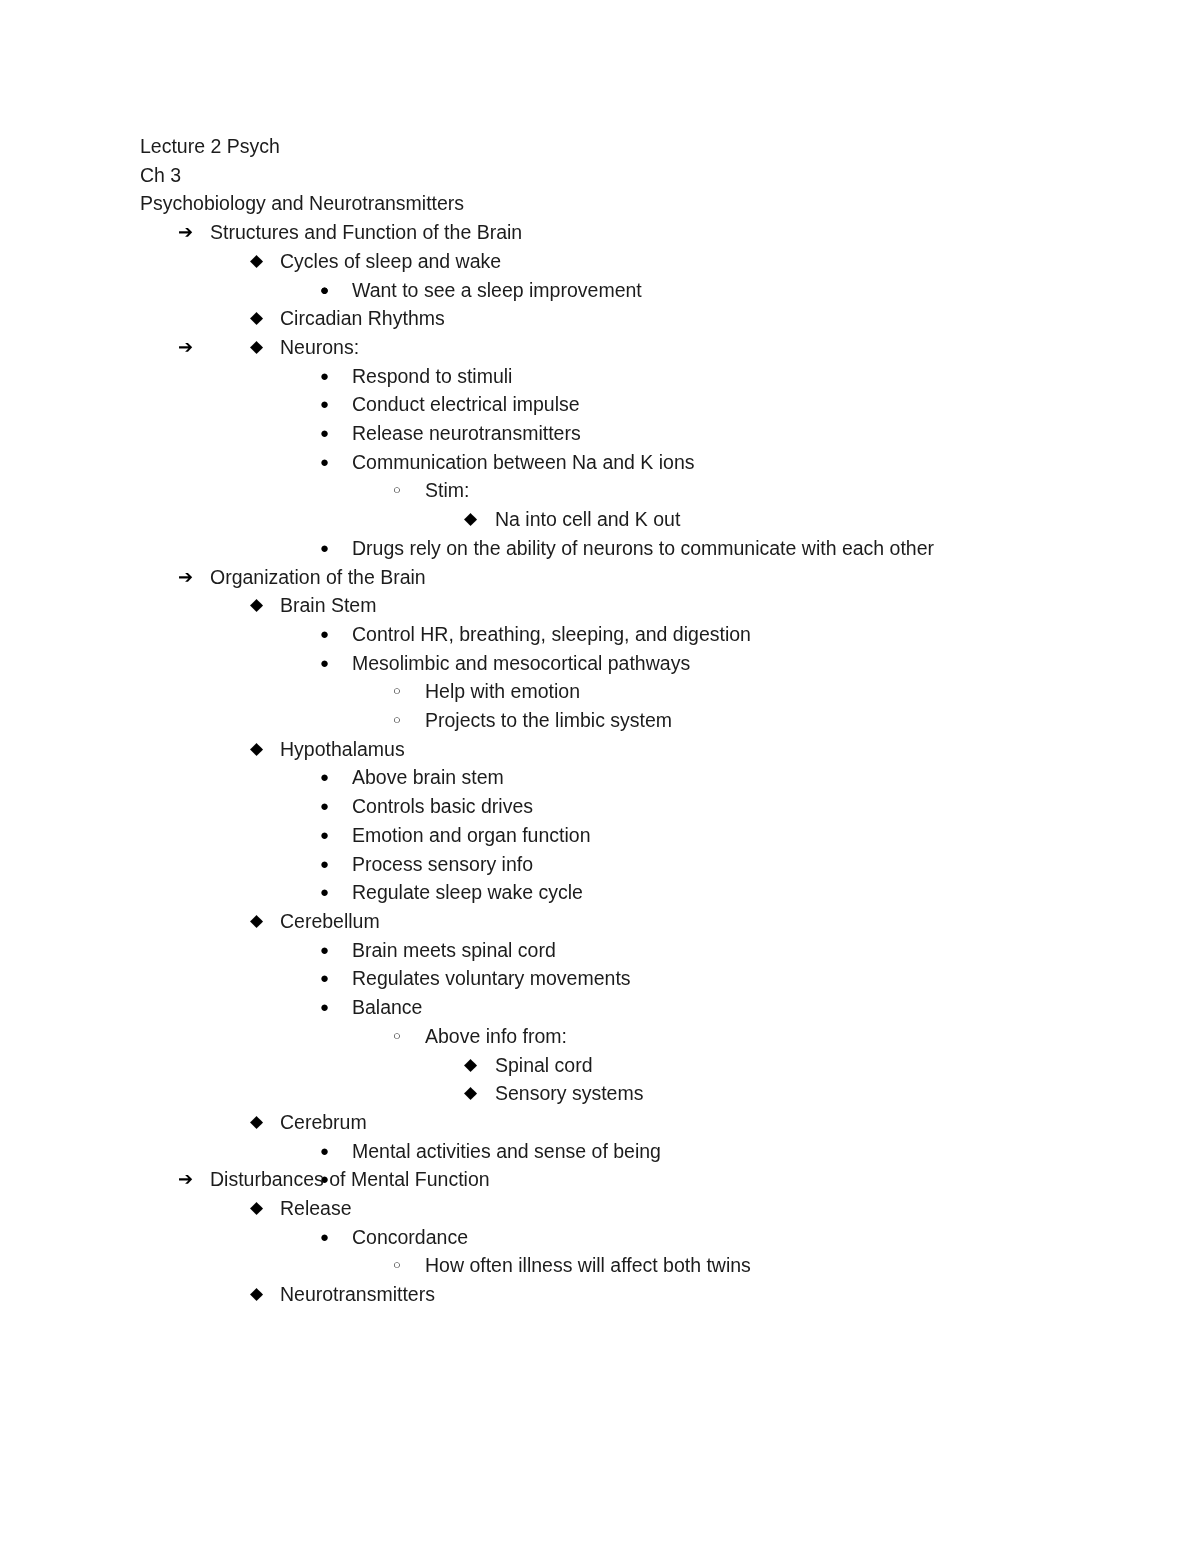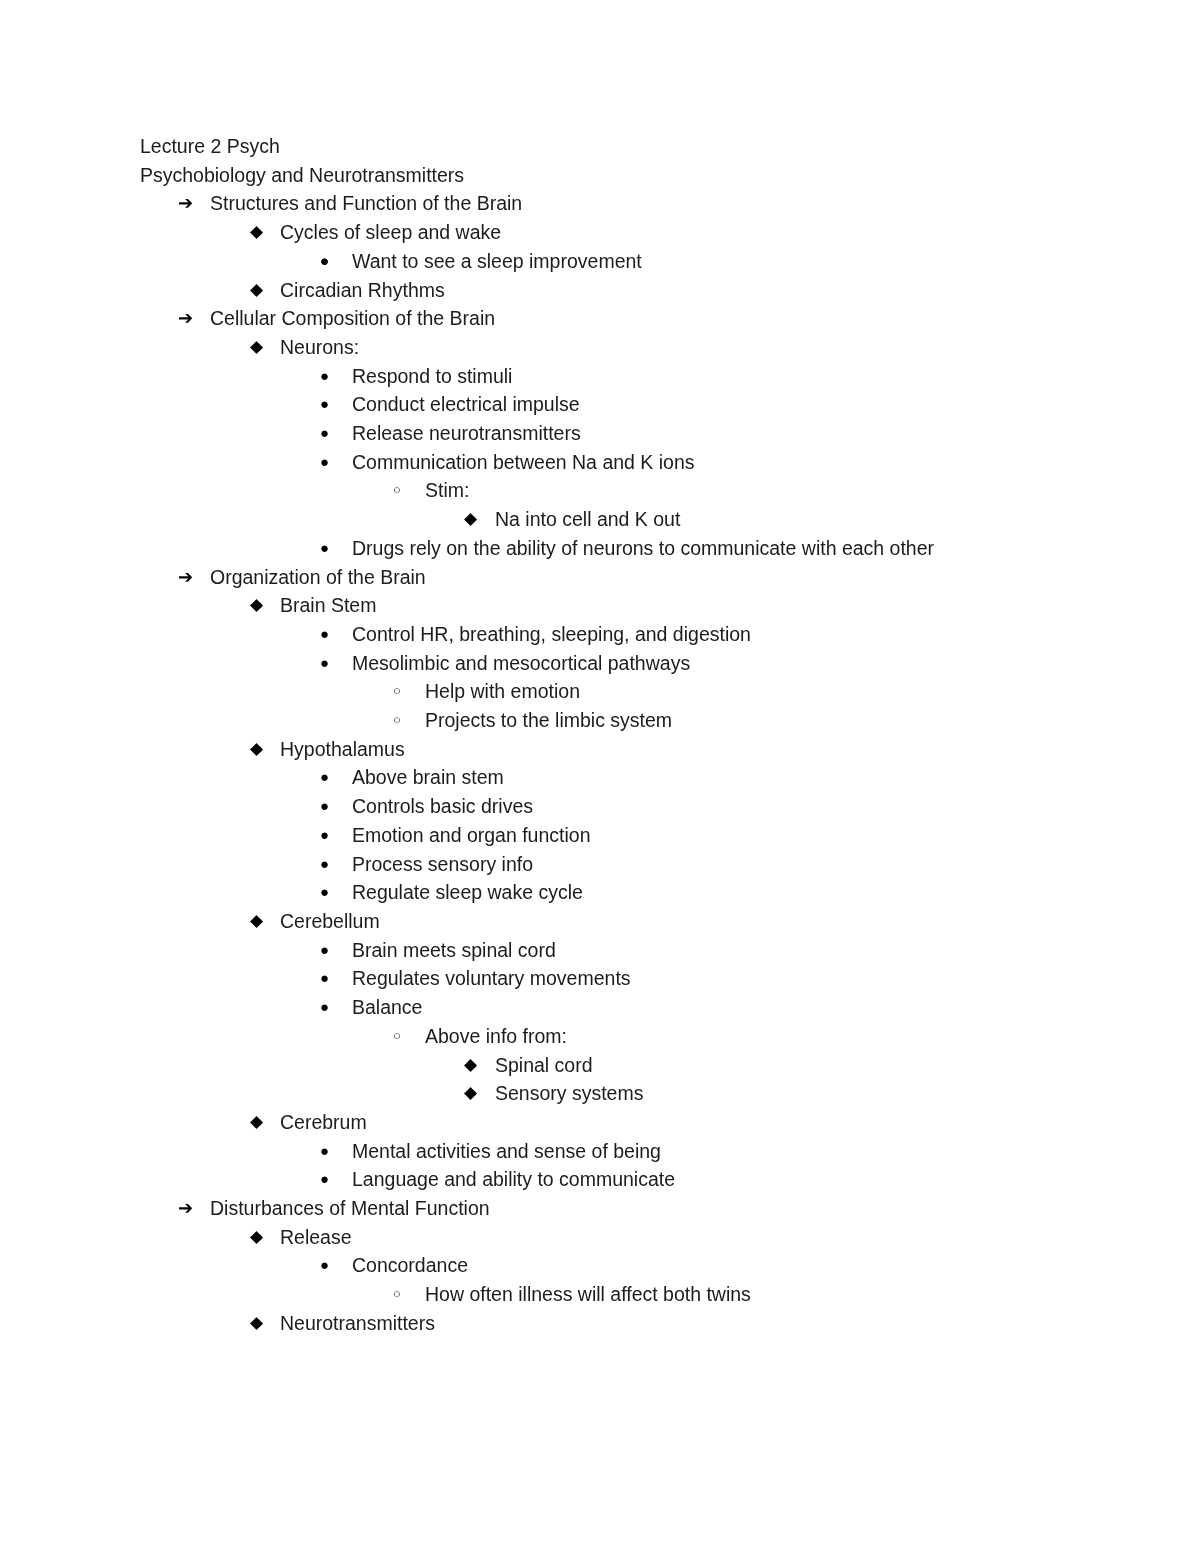--- a/index.html
+++ b/index.html
@@ -79,30 +79,31 @@
   .bullet { color: #000000; }
 </style>
 </head>
 <body>
 
 <div id="page">
   <div class="doc-body">
 
     <div>
       <div class="plain-line">Lecture 2 Psych</div>
+      <div class="plain-line">Ch 3</div>
       <div class="plain-line">Psychobiology and Neurotransmitters</div>
     </div>
 
     <div id="outline-root">
         <div class="li lvl1"><span class="bullet">➔</span><span class="txt">Structures and Function of the Brain</span></div>
         <div class="li lvl2"><span class="bullet">◆</span><span class="txt">Cycles of sleep and wake</span></div>
         <div class="li lvl3"><span class="bullet">●</span></div>
         <div class="li lvl3"><span class="bullet">●</span><span class="txt">Want to see a sleep improvement</span></div>
         <div class="li lvl2"><span class="bullet">◆</span><span class="txt">Circadian Rhythms</span></div>
-        <div class="li lvl1"><span class="bullet">➔</span><span class="txt">Cellular Composition of the Brain</span></div>
+        <div class="li lvl1"><span class="bullet">➔</span></div>
         <div class="li lvl2"><span class="bullet">◆</span><span class="txt">Neurons:</span></div>
         <div class="li lvl3"><span class="bullet">●</span><span class="txt">Respond to stimuli</span></div>
         <div class="li lvl3"><span class="bullet">●</span><span class="txt">Conduct electrical impulse</span></div>
         <div class="li lvl3"><span class="bullet">●</span><span class="txt">Release neurotransmitters</span></div>
         <div class="li lvl3"><span class="bullet">●</span><span class="txt">Communication between Na and K ions</span></div>
         <div class="li lvl4"><span class="bullet">○</span><span class="txt">Stim:</span></div>
         <div class="li lvl5"><span class="bullet">◆</span><span class="txt">Na into cell and K out</span></div>
         <div class="li lvl3"><span class="bullet">●</span><span class="txt">Drugs rely on the ability of neurons to communicate with each other</span></div>
         <div class="li lvl1"><span class="bullet">➔</span><span class="txt">Organization of the Brain</span></div>
         <div class="li lvl2"><span class="bullet">◆</span><span class="txt">Brain Stem</span></div>
@@ -118,21 +119,21 @@
         <div class="li lvl3"><span class="bullet">●</span><span class="txt">Regulate sleep wake cycle</span></div>
         <div class="li lvl2"><span class="bullet">◆</span><span class="txt">Cerebellum</span></div>
         <div class="li lvl3"><span class="bullet">●</span><span class="txt">Brain meets spinal cord</span></div>
         <div class="li lvl3"><span class="bullet">●</span><span class="txt">Regulates voluntary movements</span></div>
         <div class="li lvl3"><span class="bullet">●</span><span class="txt">Balance</span></div>
         <div class="li lvl4"><span class="bullet">○</span><span class="txt">Above info from:</span></div>
         <div class="li lvl5"><span class="bullet">◆</span><span class="txt">Spinal cord</span></div>
         <div class="li lvl5"><span class="bullet">◆</span><span class="txt">Sensory systems</span></div>
         <div class="li lvl2"><span class="bullet">◆</span><span class="txt">Cerebrum</span></div>
         <div class="li lvl3"><span class="bullet">●</span><span class="txt">Mental activities and sense of being</span></div>
-        <div class="li lvl3"><span class="bullet">●</span><span class="txt">Language and ability to communicate</span></div>
+        <div class="li lvl3"><span class="bullet">●</span></div>
         <div class="li lvl1"><span class="bullet">➔</span><span class="txt">Disturbances of Mental Function</span></div>
         <div class="li lvl2"><span class="bullet">◆</span><span class="txt">Release</span></div>
         <div class="li lvl3"><span class="bullet">●</span><span class="txt">Concordance</span></div>
         <div class="li lvl4"><span class="bullet">○</span><span class="txt">How often illness will affect both twins</span></div>
         <div class="li lvl2"><span class="bullet">◆</span><span class="txt">Neurotransmitters</span></div>
       </div>
 
   </div>
 </div>
 

